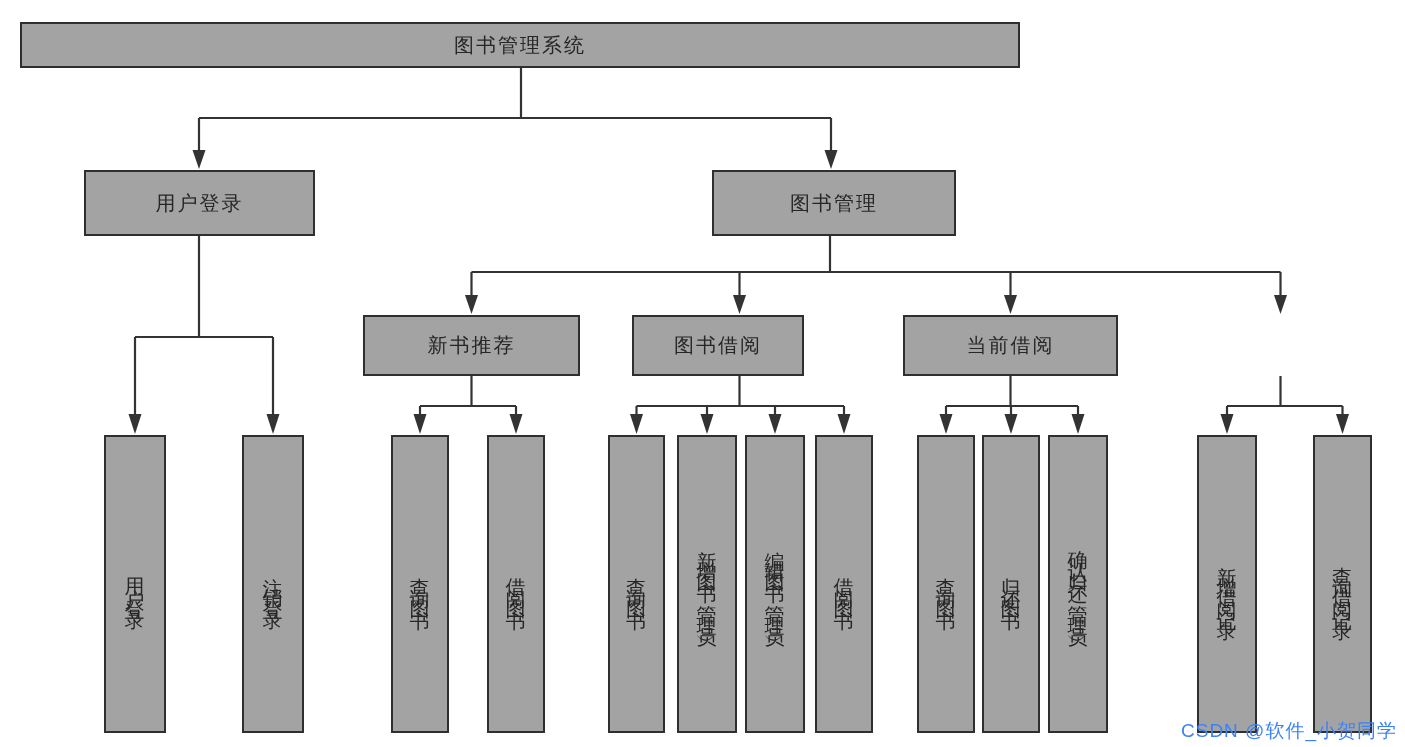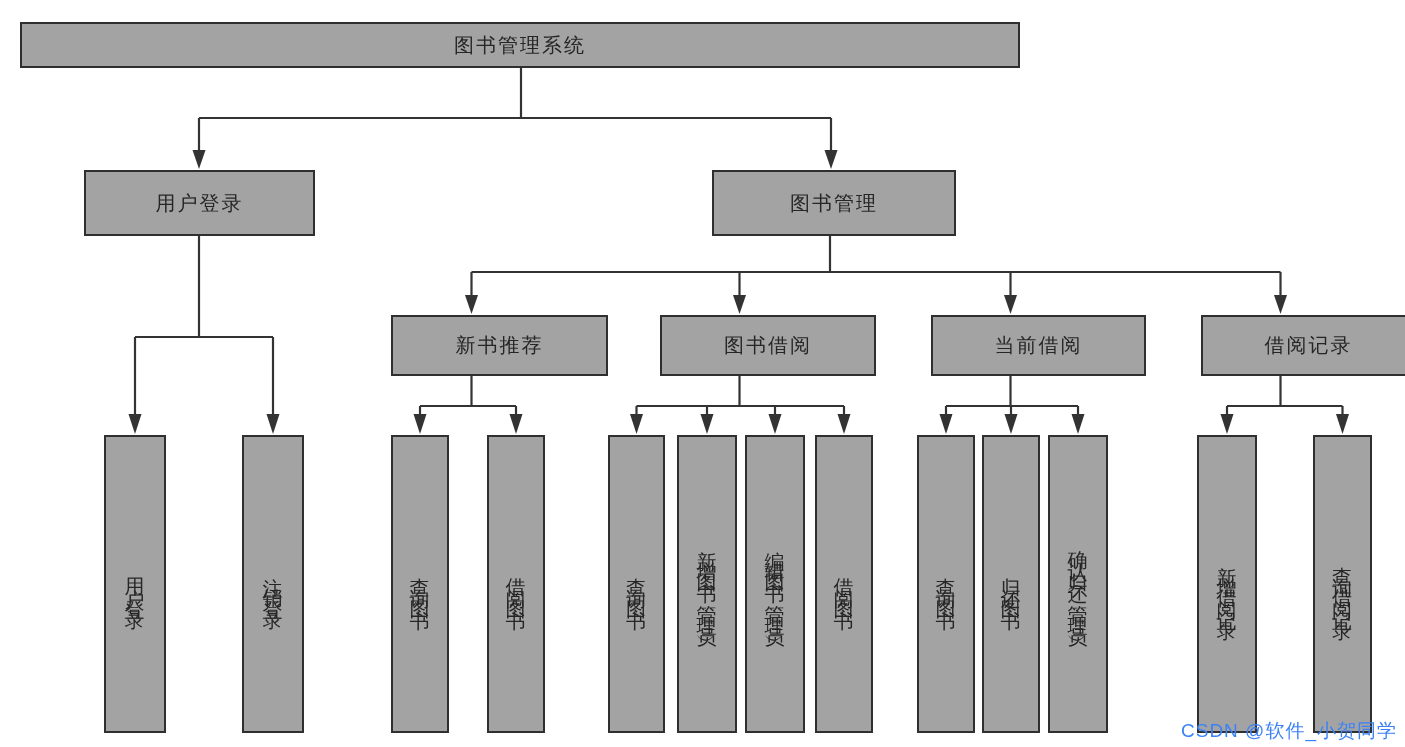--- a/index.html
+++ b/index.html
@@ -30,21 +30,21 @@
     color: #262626;
     z-index: 2;
   }
   .hbox {
     font-size: 20px;
     letter-spacing: 2px;
     white-space: nowrap;
   }
   .root-box { top: 22px; left: 20px; width: 1000px; height: 46px; }
   .l1-box   { top: 170px; height: 66px; }
-  .l2-box   { top: 315px; height: 61px; margin-left: 28px; }
+  .l2-box   { top: 315px; height: 61px; }
   .vbox {
     top: 435px;
     height: 298px;
   }
   .vbox .vtext {
     writing-mode: vertical-lr;
     text-orientation: mixed;
     font-size: 20px;
     letter-spacing: 11px;
     line-height: 1;
@@ -109,28 +109,25 @@
   <div class="node hbox l1-box" style="left:84px; width:231px;">
     <span>用户登录</span>
   </div>
   <div class="node hbox l1-box" style="left:712px; width:244px;">
     <span>图书管理</span>
   </div>
 
   <div class="node hbox l2-box" style="left:363px; width:217px;">
     <span>新书推荐</span>
   </div>
-  <div class="node hbox l2-box" style="left:632px; width:216px;">
+  <div class="node hbox l2-box" style="left:632px; width:172px;">
     <span>图书借阅</span>
   </div>
   <div class="node hbox l2-box" style="left:903px; width:215px;">
     <span>当前借阅</span>
-  </div>
-  <div class="node hbox l2-box" style="left:1173px; width:215px;">
-    <span>借阅记录</span>
   </div>
 
   <div class="node vbox" style="left:104px; width:62px;">
     <span class="vtext">用户登录</span>
   </div>
   <div class="node vbox" style="left:242px; width:62px;">
     <span class="vtext">注销登录</span>
   </div>
 
   <div class="node vbox" style="left:391px; width:58px;">

